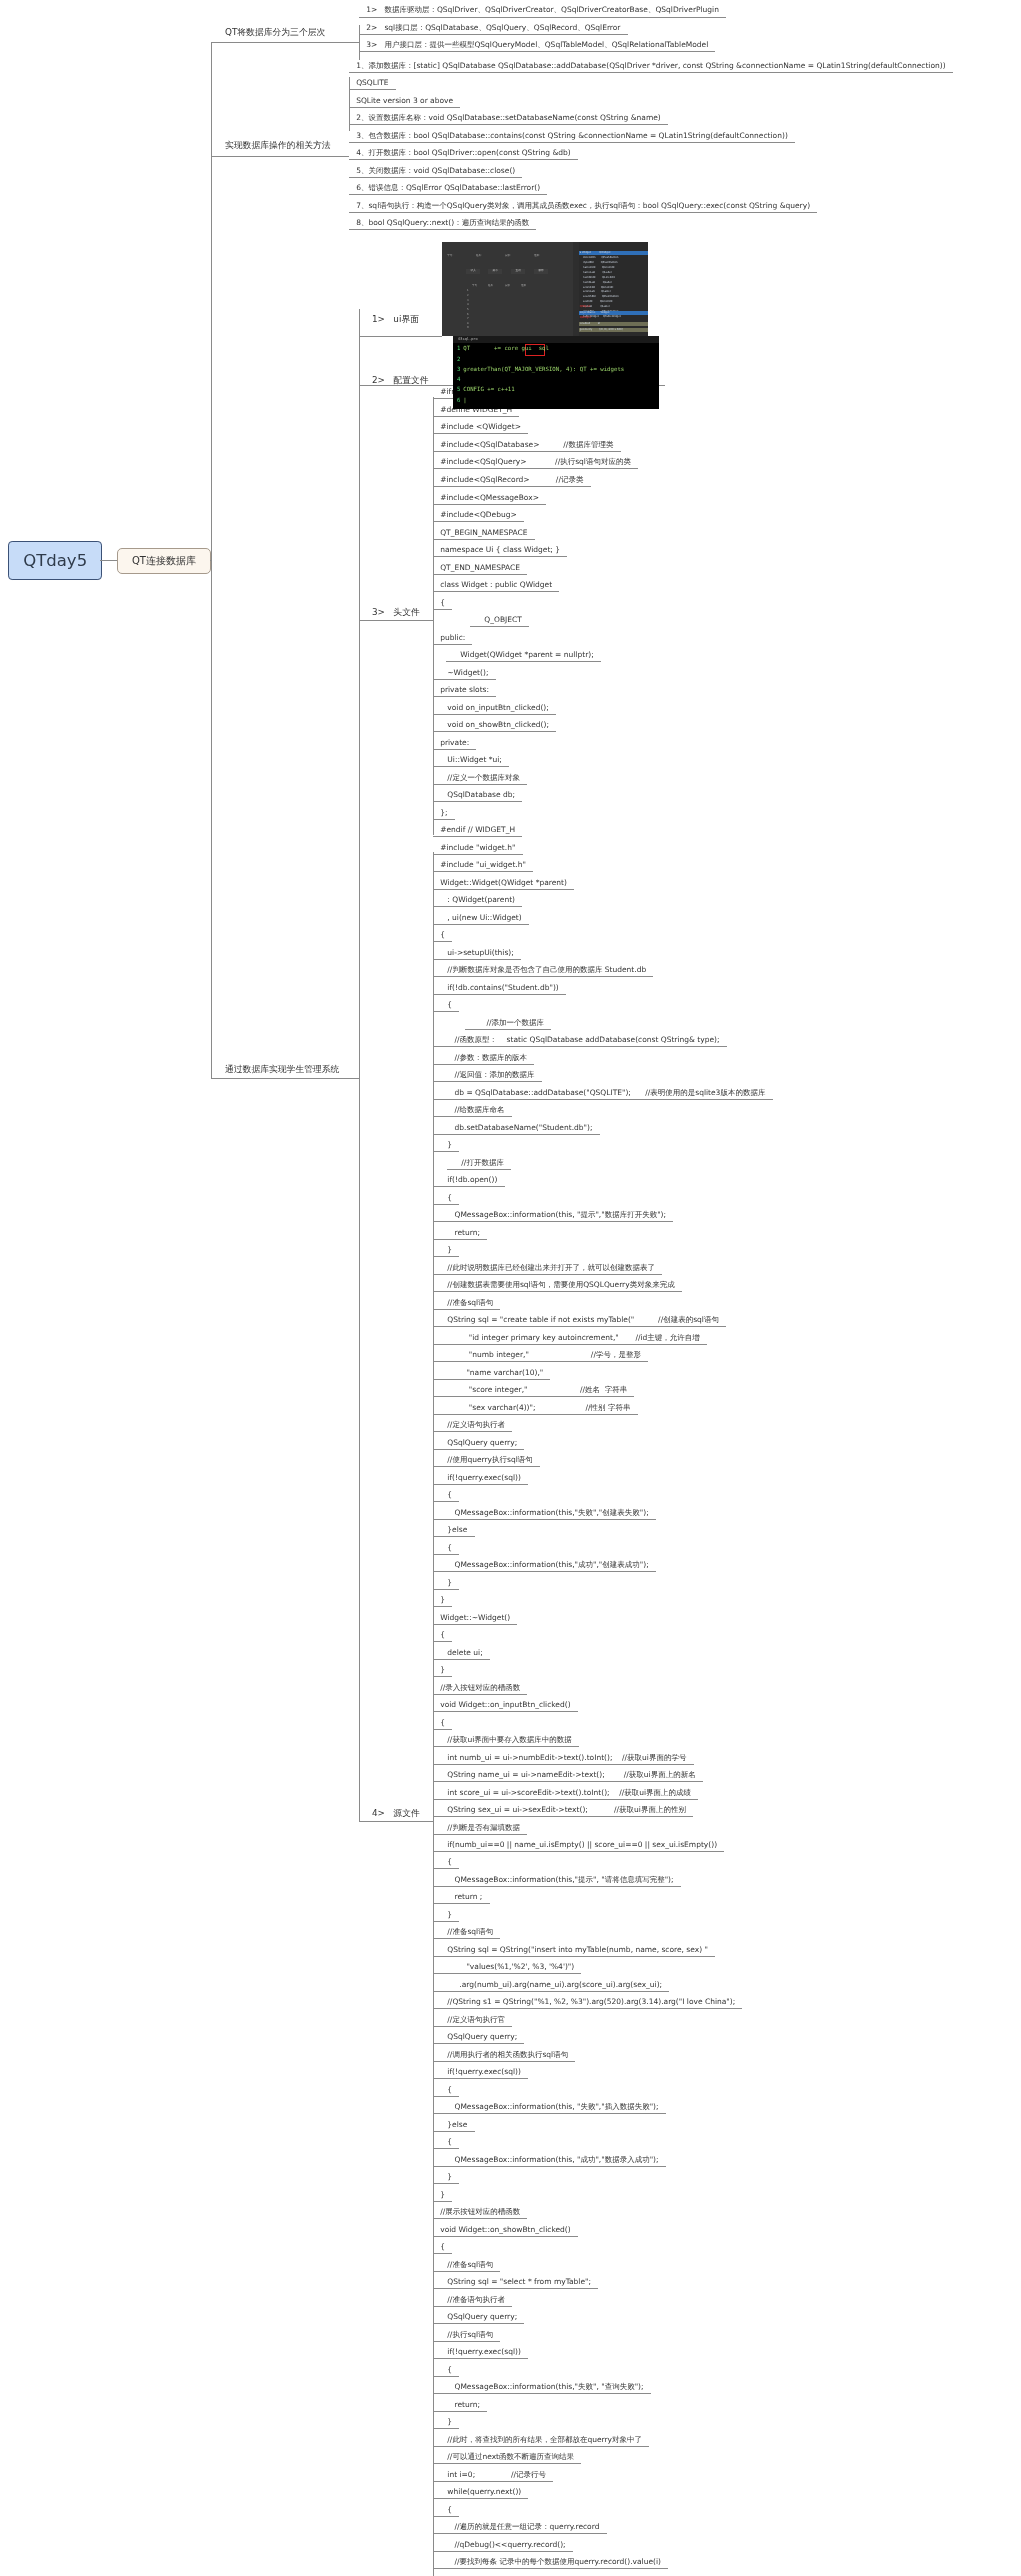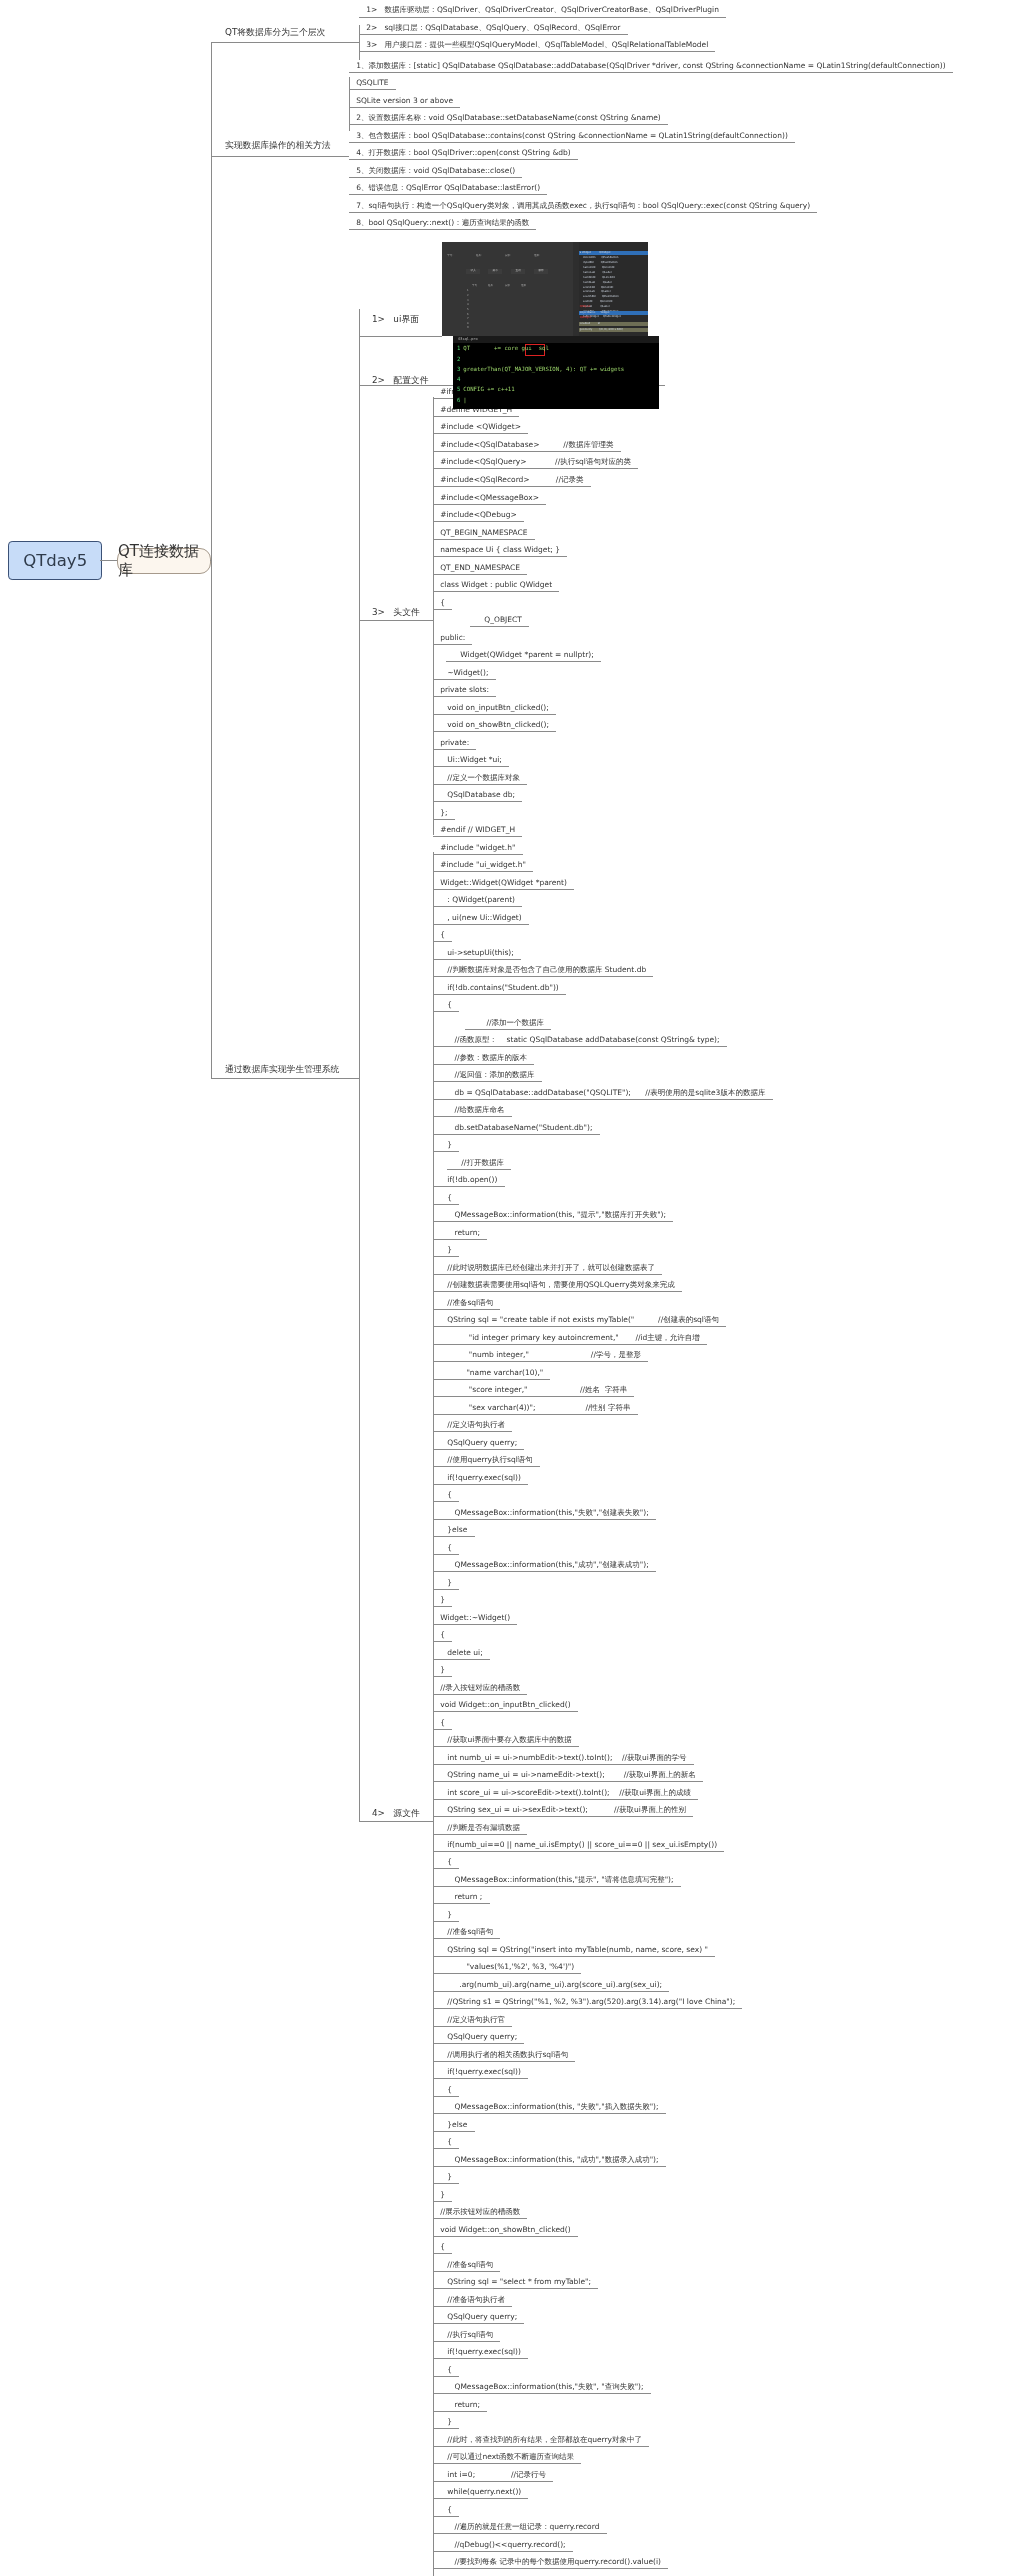--- a/index.html
+++ b/index.html
@@ -2,21 +2,21 @@
 <html style="font-size:8.2px"><head>
 <meta charset="utf-8">
 <style>
   html,body{margin:0;padding:0;background:#ffffff;}
   body{width:1022px;height:2794px;position:relative;overflow:hidden;
        font-family:"DejaVu Sans","Liberation Sans",sans-serif;color:#333;}
   .abs{position:absolute;}
   .root{left:8.2px;top:541px;width:92px;height:37px;background:#c7dcf8;border:0.5px solid #3b5176;
         border-radius:4.1px;display:flex;align-items:center;justify-content:center;font-size:16.5px;color:#2f3b4b;}
   .l1{left:117px;top:548px;width:92px;height:24px;background:#fcf6ee;border:0.5px solid #a69a8c;
-      border-radius:11px;display:flex;align-items:center;justify-content:center;font-size:15px;color:#333;}
+      border-radius:5px;display:flex;align-items:center;justify-content:center;font-size:10px;color:#333;}
   .line{position:absolute;background:#8a8a8a;}
   .node{position:absolute;white-space:pre;font-size:7.5px;line-height:10.3px;color:#333;
         padding-left:7.2px;padding-right:7.2px;border-bottom:0.5px solid #8a8a8a;height:12.4px;box-sizing:border-box;}
   .branch{position:absolute;white-space:pre;font-size:8.8px;color:#333;}
   .sublabel{position:absolute;white-space:pre;font-size:8.8px;color:#333;}
   .shot{position:absolute;overflow:hidden;}
   .ui-shot{left:442px;top:242px;width:206px;height:94px;background:#2e2e2e;}
   .ui-shot .design{position:absolute;left:0;top:0;width:131px;height:94px;background:#353535;}
   .ui-shot .panel{position:absolute;left:137px;top:0;width:69px;height:94px;background:#2a2a2a;}
   .ui-shot .row{position:absolute;left:0;width:69px;height:3.6px;font-size:2.6px;color:#cfd7e3;white-space:pre;line-height:3.6px;}

